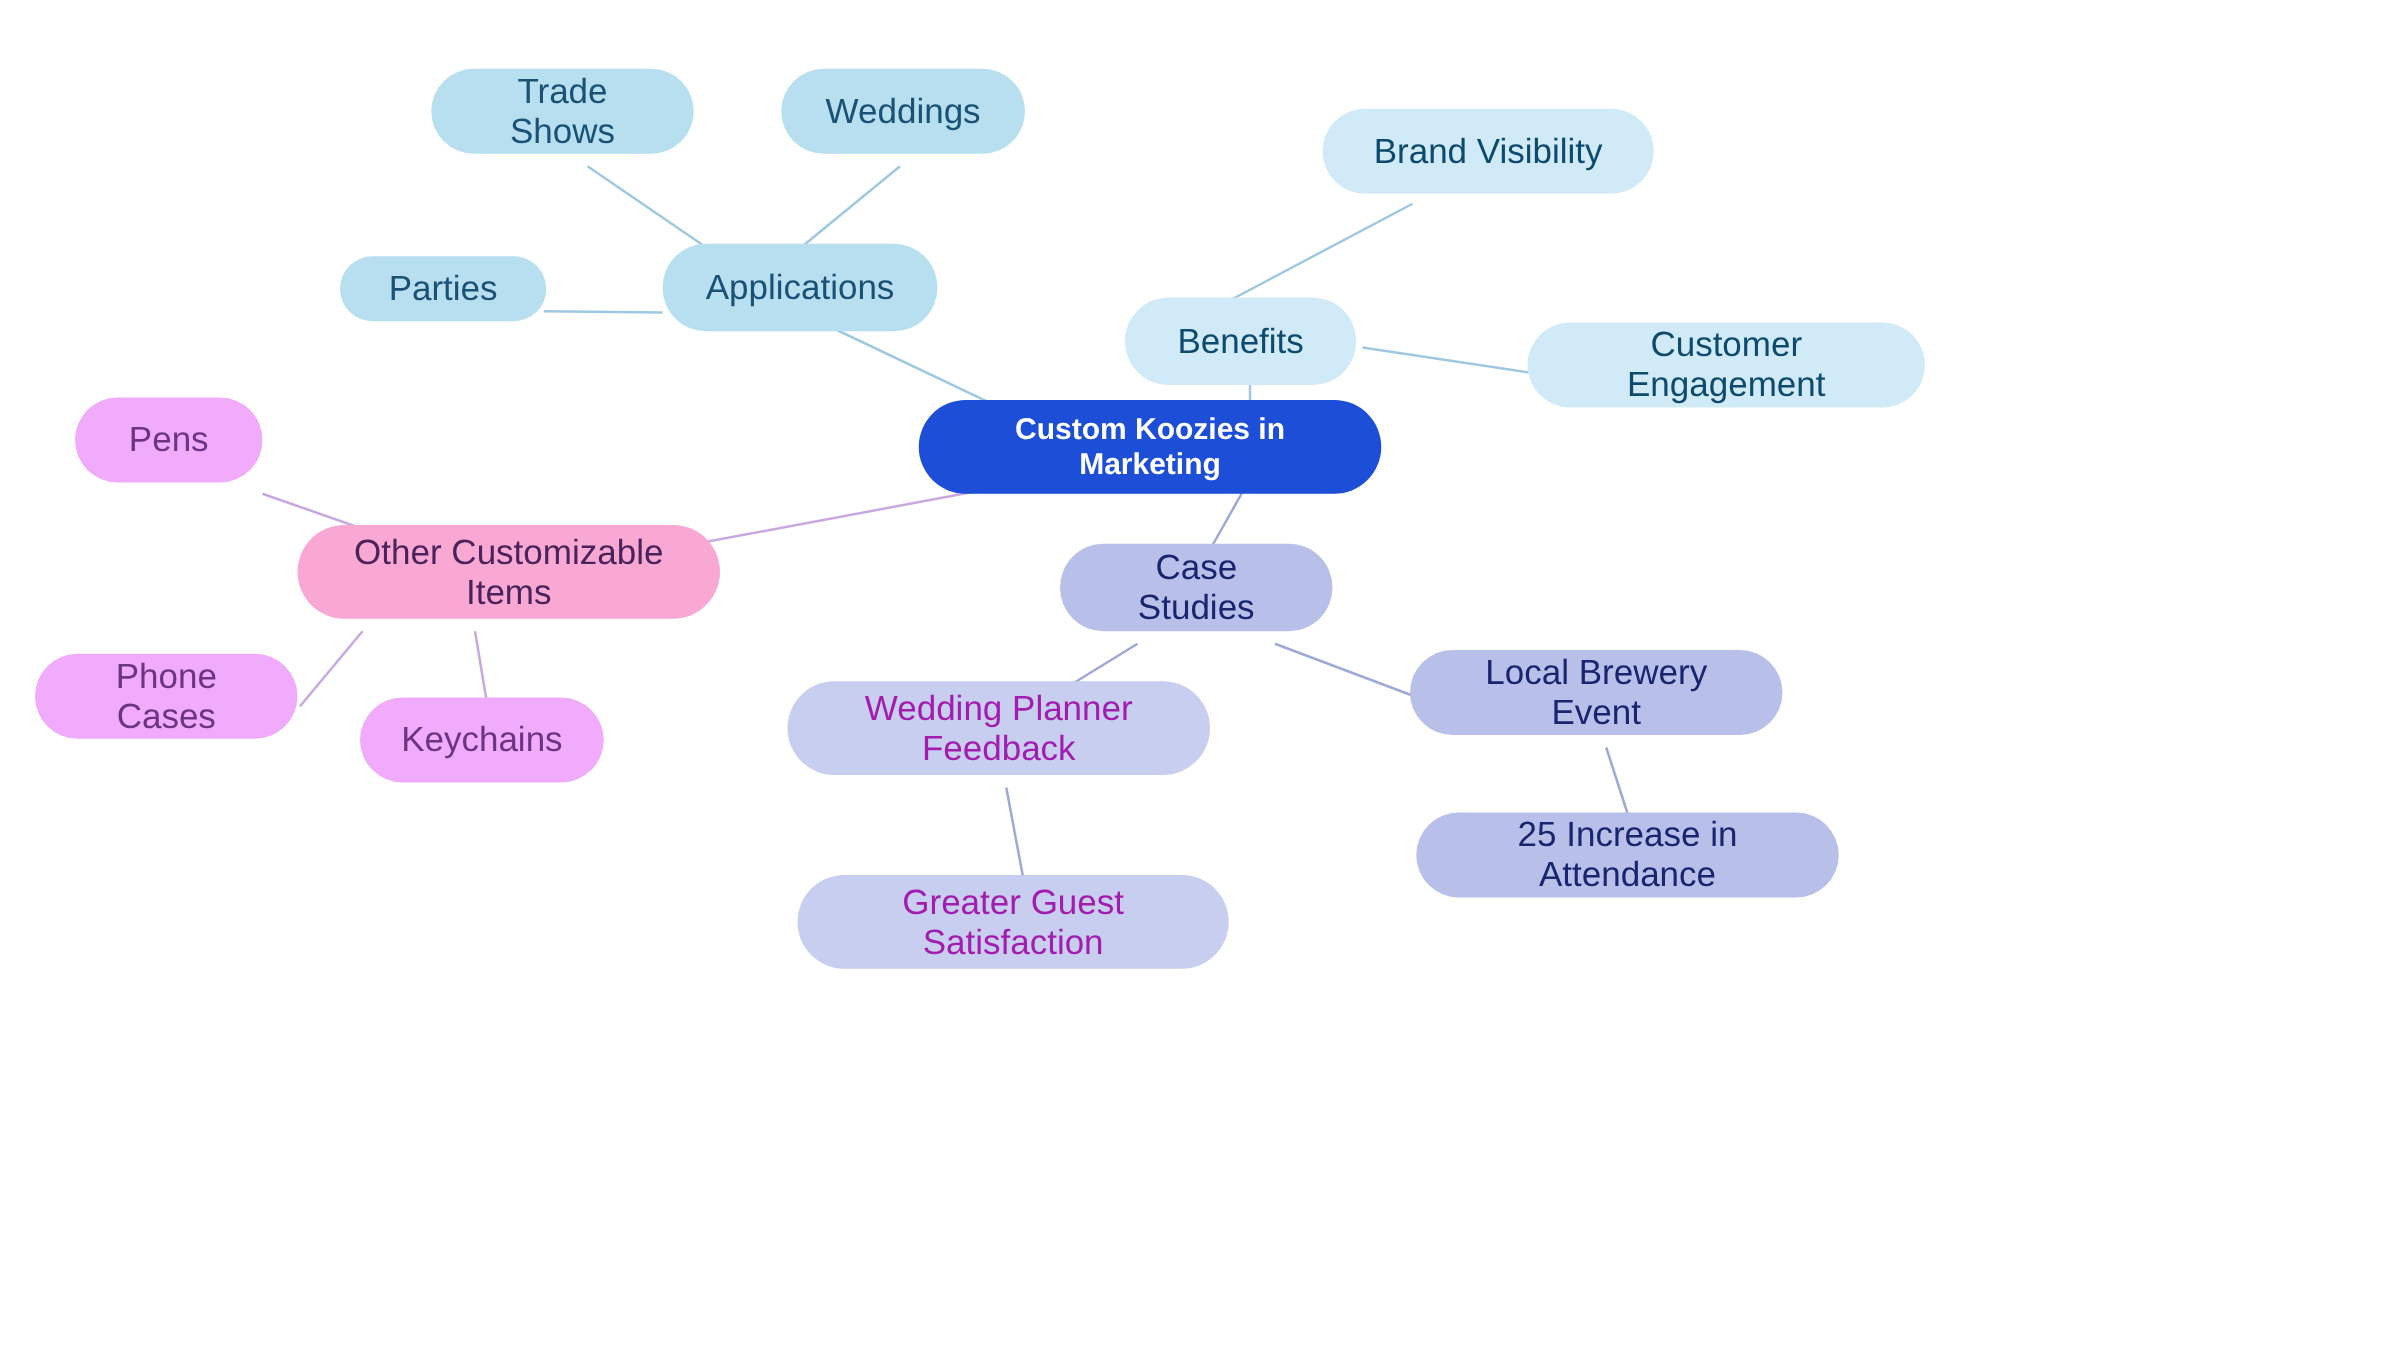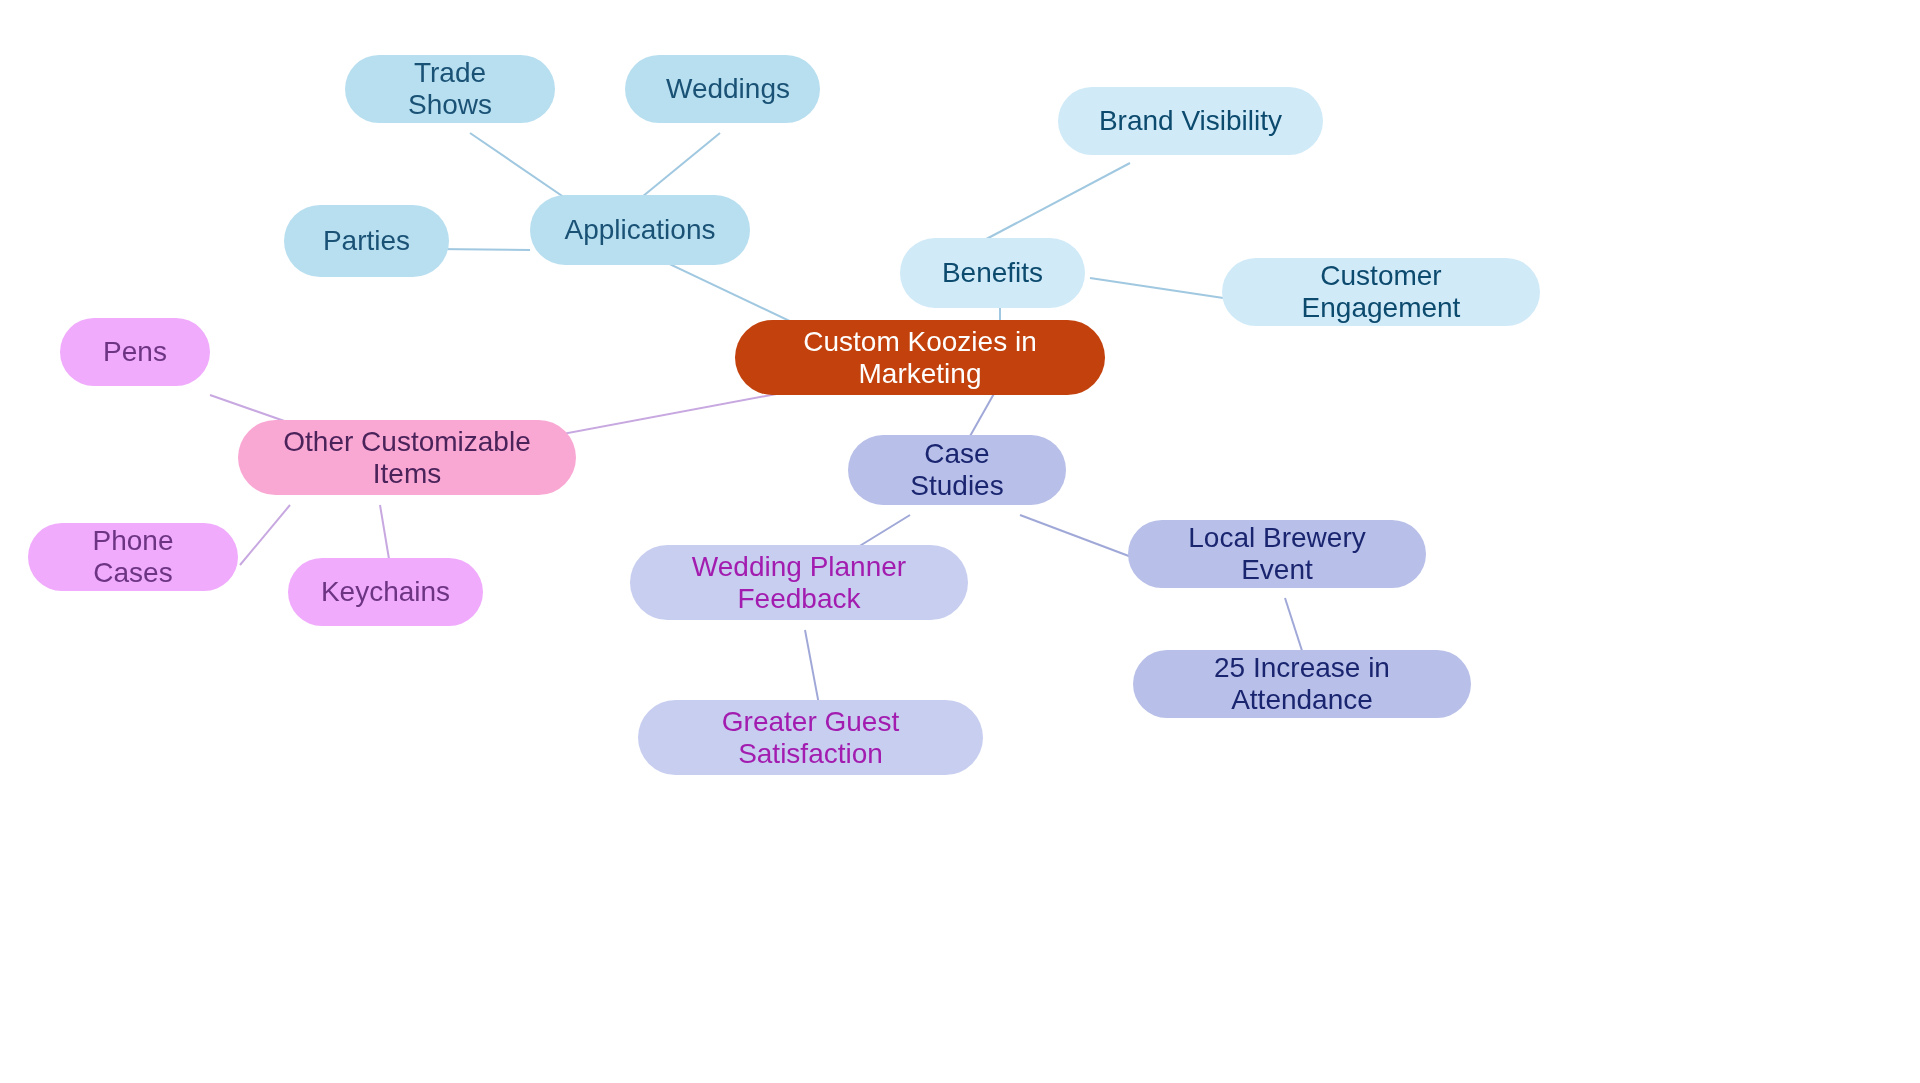--- a/index.html
+++ b/index.html
@@ -26,24 +26,24 @@
       align-items: center;
       justify-content: center;
       text-align: center;
       z-index: 1;
       cursor: pointer;
       font-size: 28px;
       font-weight: 500;
       padding: 18px 30px;
     }
     .node-center {
-      background: #c2410c;
+      background: #1d4ed8;
       color: #ffffff;
-      font-size: 28px;
-      font-weight: 400;
+      font-size: 24px;
+      font-weight: 700;
       border-radius: 60px;
     }
     .node-blue {
       background: #b8dff0;
       color: #1a5276;
     }
     .node-blue-light {
       background: #d0eaf8;
       color: #0c4a6e;
     }
@@ -108,25 +108,25 @@
 </div>
 
 <div class="node node-blue" style="left:530px; top:195px; width:220px; height:70px;">
   <span>Applications</span>
 </div>
 
 <div class="node node-blue" style="left:345px; top:55px; width:210px; height:68px;">
   <span>Trade Shows</span>
 </div>
 
-<div class="node node-blue" style="left:625px; top:55px; width:195px; height:68px;justify-content:flex-end;">
+<div class="node node-blue" style="left:625px; top:55px; width:195px; height:68px;">
   <span>Weddings</span>
 </div>
 
-<div class="node node-blue" style="left:284px; top:205px; width:165px; height:72px;text-align:right;">
+<div class="node node-blue" style="left:272px; top:205px; width:165px; height:52px;text-align:right;">
   <span>Parties</span>
 </div>
 
 <div class="node node-blue-light" style="left:900px; top:238px; width:185px; height:70px;align-items:center;">
   <span>Benefits</span>
 </div>
 
 <div class="node node-blue-light" style="left:1058px; top:87px; width:265px; height:68px;">
   <span>Brand Visibility</span>
 </div>

